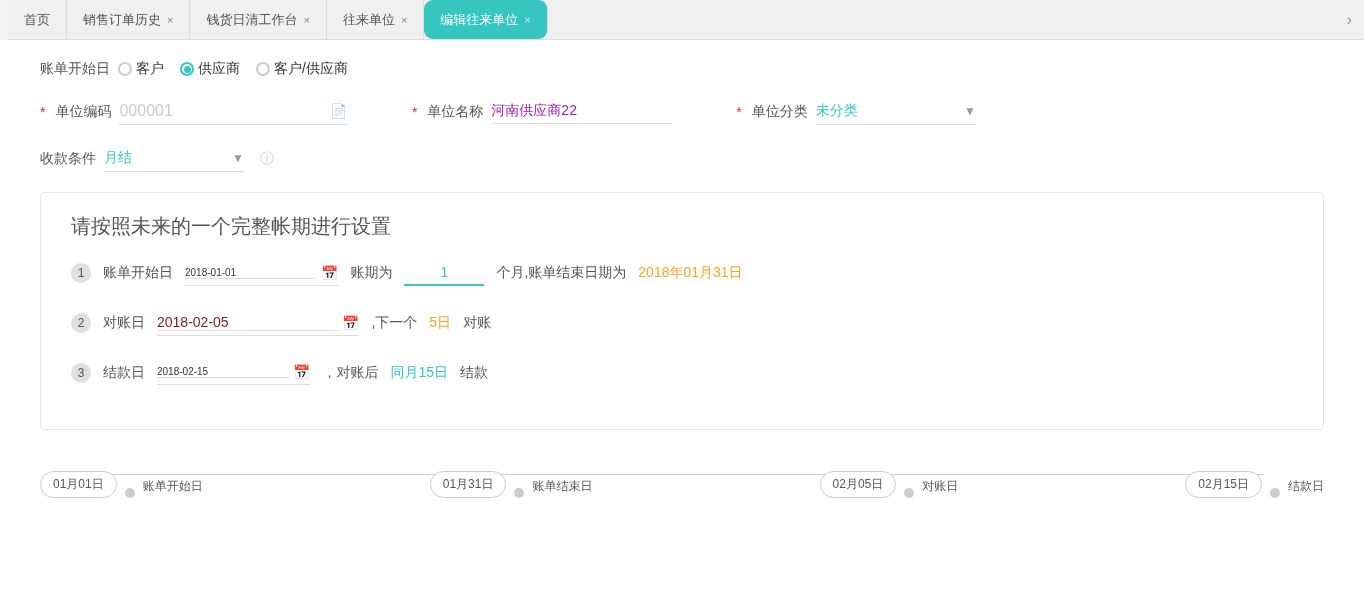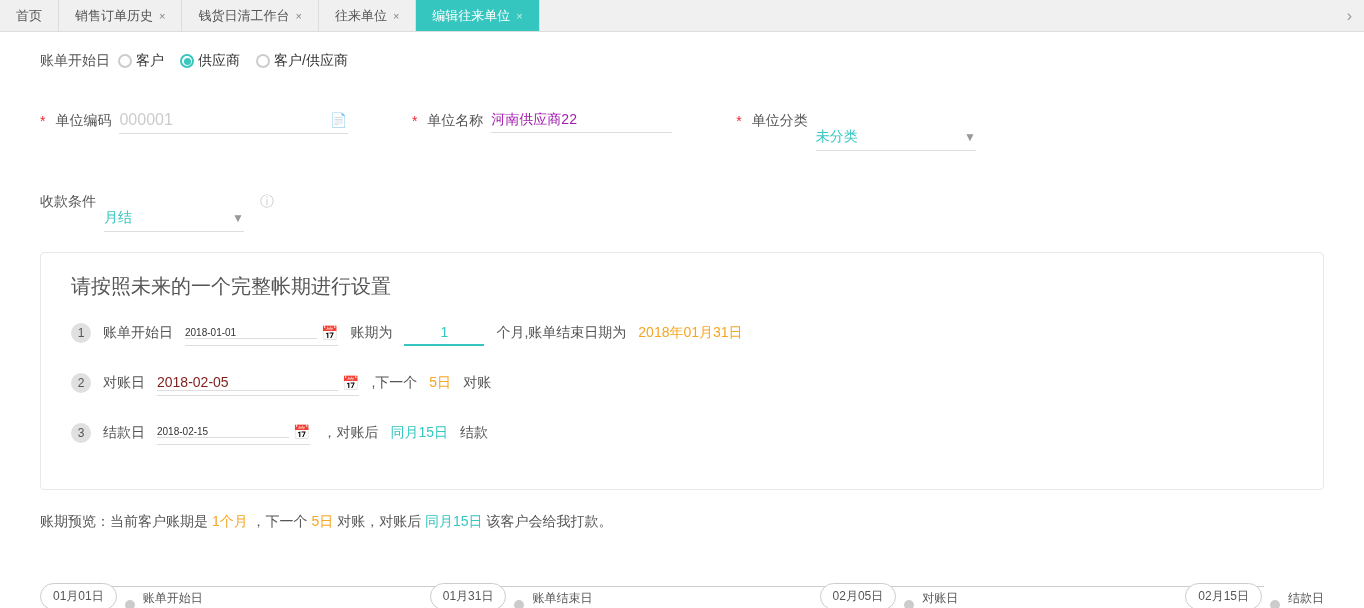--- a/index.html
+++ b/index.html
@@ -4,37 +4,39 @@
   <style>
     * { box-sizing: border-box; margin: 0; padding: 0; }
     body { font-family: "Microsoft YaHei", "PingFang SC", sans-serif; font-size: 14px; background: #f5f5f5; color: #333; }
 
     
     .tabs-bar {
       display: flex;
       align-items: stretch;
       background: #f0f0f0;
       border-bottom: 1px solid #ddd;
-      height: 32px;
+      height: 40px;
+      margin-left: 8px;
     }
     .tab-item {
       display: flex;
       align-items: center;
       padding: 0 16px;
       cursor: pointer;
       font-size: 13px;
       color: #555;
       border-right: 1px solid #ddd;
       background: #f0f0f0;
       white-space: nowrap;
       gap: 6px;
     }
     .tab-item.active {
       background: #36c6c0;
       color: #fff;
+      border-radius: 9px;
     }
     .tab-close {
       font-size: 11px;
       cursor: pointer;
       opacity: 0.7;
     }
     .tabs-expander {
       margin-left: auto;
       display: flex;
       align-items: center;
@@ -140,21 +142,20 @@
 
     
     .select-field {
       display: flex;
       align-items: center;
       border-bottom: 1px solid #ddd;
       padding: 4px 0;
       gap: 4px;
       min-width: 120px;
       cursor: pointer;
-      margin-top: 34px;
     }
     .select-value {
       color: #36c6c0;
       flex: 1;
     }
     .select-arrow { color: #999; font-size: 12px; }
 
     
     .setting-box {
       border: 1px solid #e8e8e8;
@@ -384,29 +385,20 @@
       <div class="input-with-icon">
         <input type="text" value="2018-02-15" style="min-width: 90px; border-top: none; border-right: none; border-left: none; border-image: initial; border-bottom: 1px solid rgb(221, 221, 221); outline: none; font-size: 10px; color: rgb(51, 51, 51);">
         <span class="calendar-icon">📅</span>
       </div>
       <span class="row-label">，对账后</span>
       <span class="highlight-teal">同月15日</span>
       <span class="row-label">结款</span>
     </div>
   </div>
 
-  <div class="preview-text">
-    <span>账期预览：当前客户账期是</span>
-    <span class="highlight-orange">1个月</span>
-    <span>，下一个</span>
-    <span class="highlight-orange">5日</span>
-    <span>对账，对账后</span>
-    <span class="highlight-teal">同月15日</span>
-    <span> 该客户会给我打款。</span>
-  </div>
 
   <div class="timeline-container">
     <div class="timeline-line"></div>
     <div class="timeline-dots">
 
       <div class="timeline-node">
         <div class="tl-pill">01月01日</div>
         <div class="tl-dot start-dot"></div>
         <div class="tl-sublabel">账单开始日</div>
       </div>

